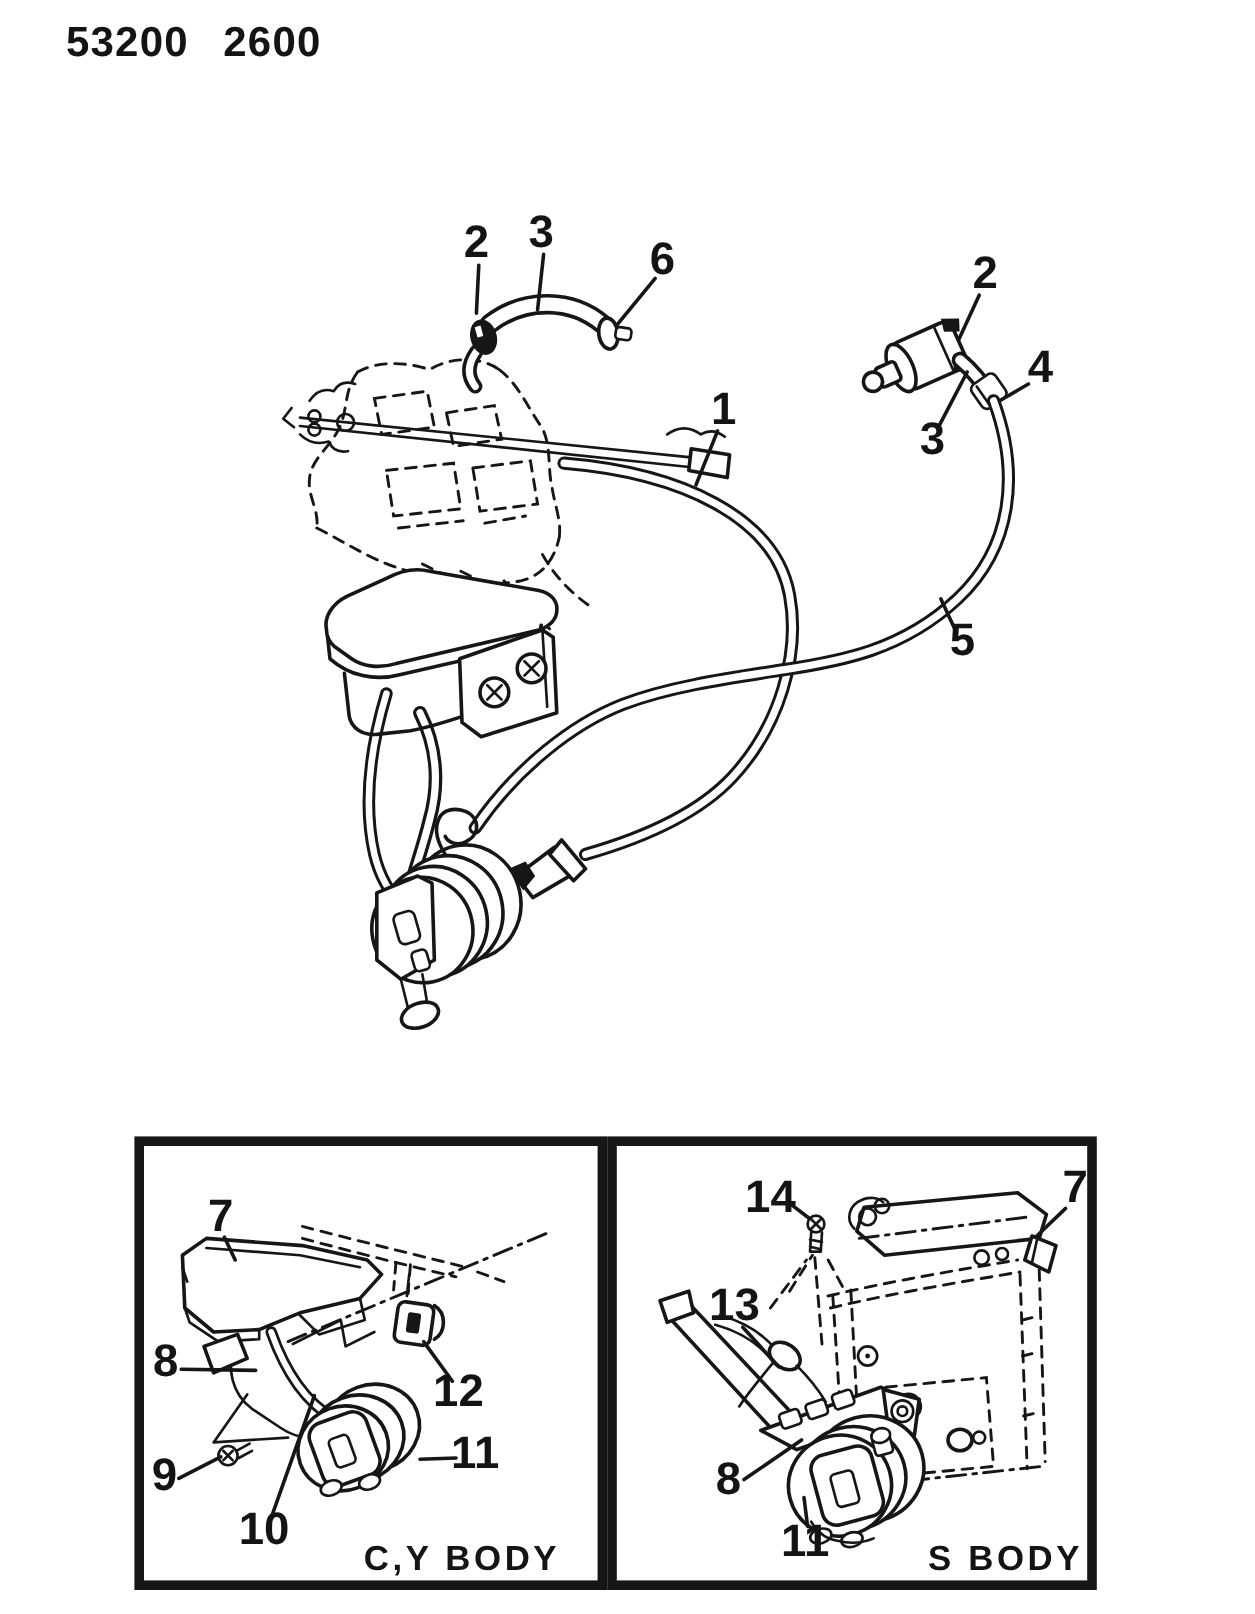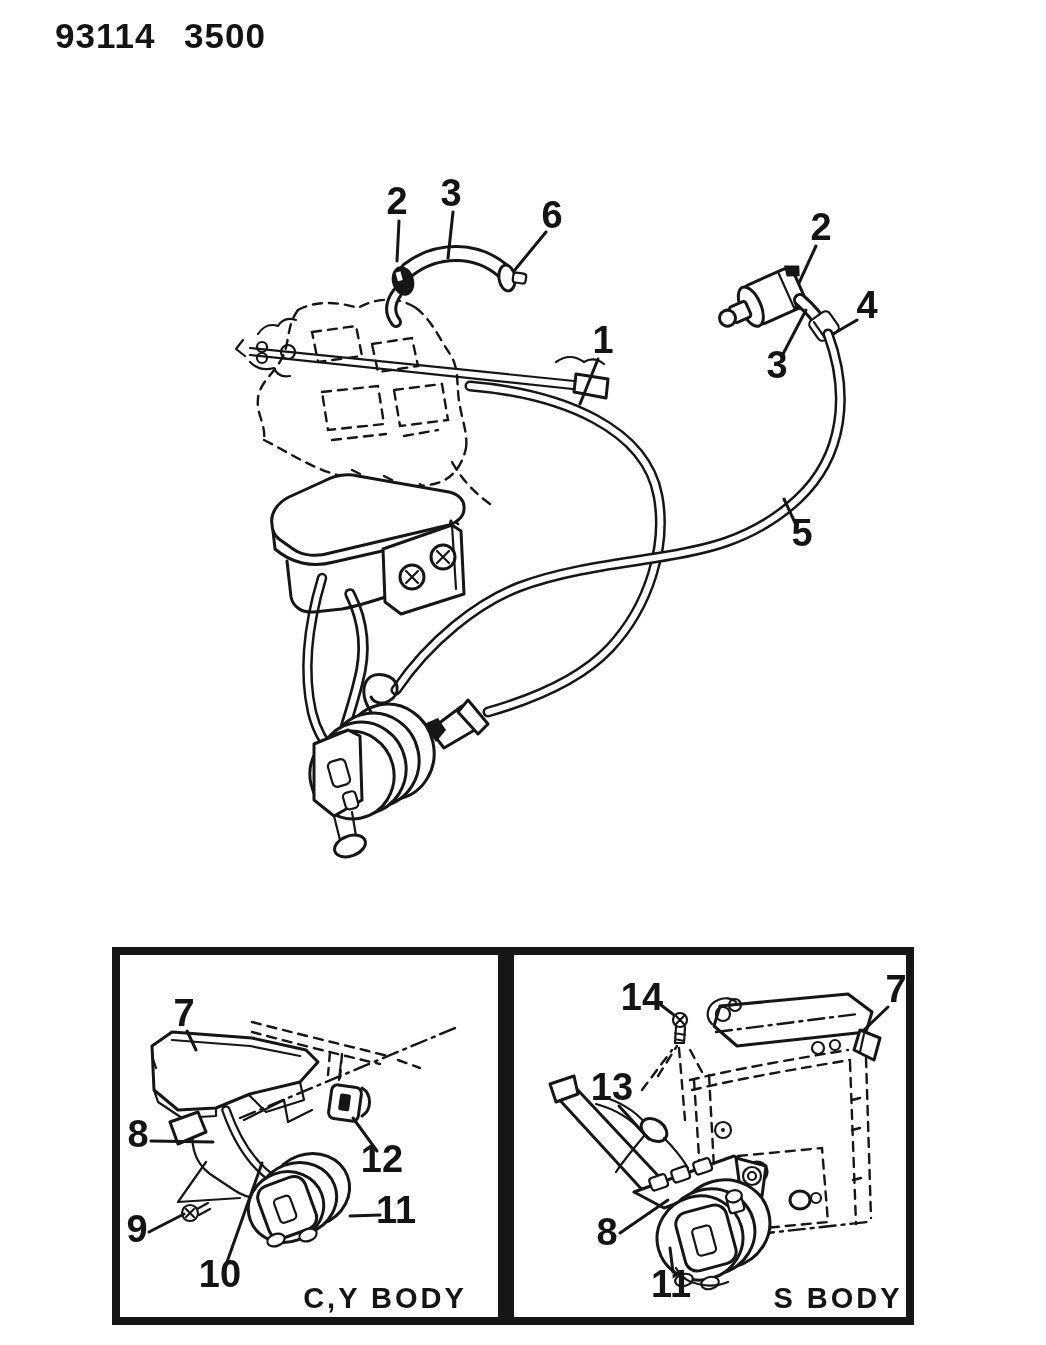--- a/index.html
+++ b/index.html
@@ -19,21 +19,21 @@
   .tubeI{fill:none;stroke:#ffffff;stroke-linecap:round;}
   .leader{stroke:#161616;stroke-width:3;stroke-linecap:round;}
   .callout{font:700 38px "Liberation Sans",sans-serif;fill:#141414;text-anchor:middle;}
   .caption{font:700 29px "Liberation Sans",sans-serif;fill:#141414;text-anchor:middle;letter-spacing:3px;}
   .inset-border{fill:none;stroke:#161616;stroke-width:8;}
 </style>
 </head>
 <body>
 
 <div class="sheet">
-  <div class="title">93114 3500</div>
+  <div class="title">53200 2600</div>
 
   <svg width="1046" height="1345" viewBox="0 0 1046 1345">
 
     <g>
 
       <g>
         <path class="dash" d="M 298,310 C 286,326 290,344 282,358 C 274,374 260,382 258,398 C 256,414 266,424 264,440"></path>
         <path class="dash" d="M 298,310 C 316,300 340,302 358,308 C 378,296 402,298 416,308"></path>
         <path class="dash" d="M 416,308 C 432,320 440,340 450,354 C 460,368 456,390 460,406 C 462,420 468,434 466,448"></path>
         <path class="dash" d="M 264,440 C 288,452 308,466 334,474 C 366,484 404,490 434,484 C 452,480 462,466 466,448"></path>

